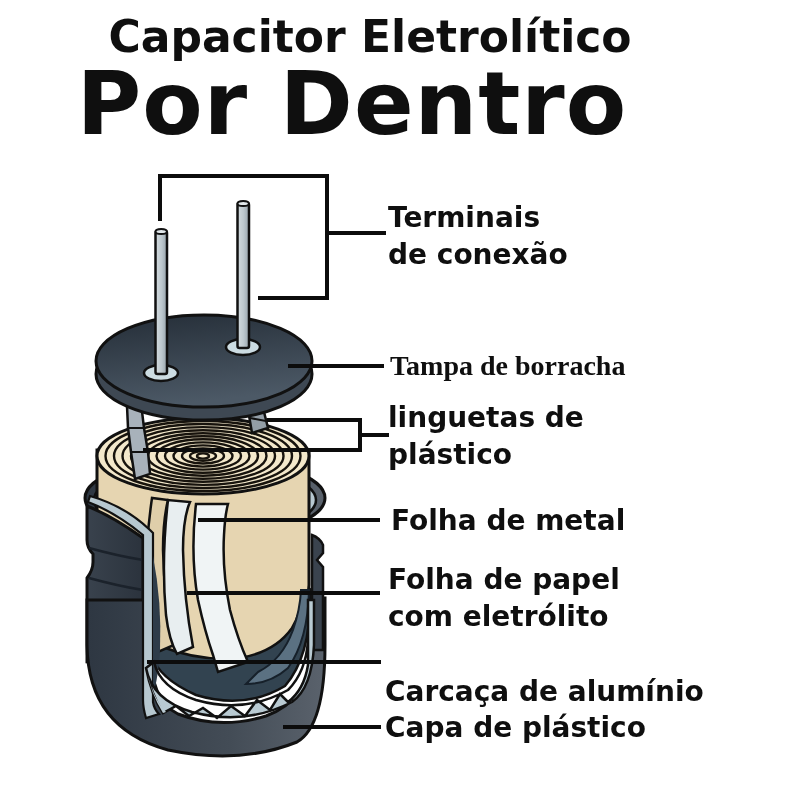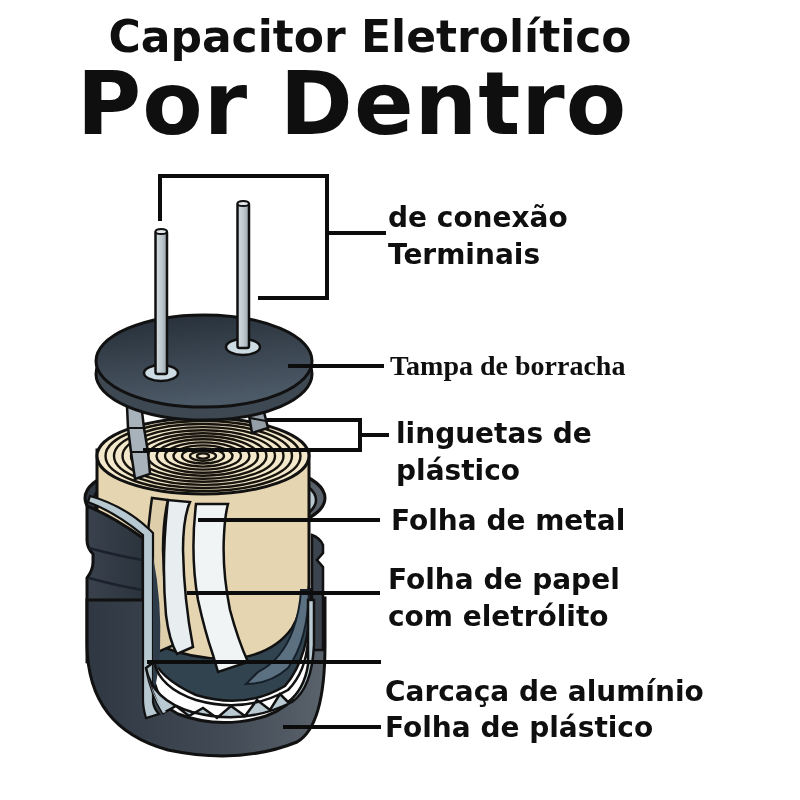--- a/index.html
+++ b/index.html
@@ -129,43 +129,43 @@
       <path d="M187,593 L380,593"></path>
       <path d="M147,662 L381,662"></path>
       <path d="M283,727 L381,727"></path>
     </g>
   </svg>
 
   <div class="title1">Capacitor Eletrolítico</div>
   <div class="title2">Por Dentro</div>
 
   <div class="lbl" style="left:388px;top:199px;">
+    <span>Terminais</span>
     <span>de conexão</span>
-    <span>Terminais</span>
   </div>
 
   <div class="lbl" style="left:390px;top:347px;font-family:Liberation Serif, serif;">
     <span>Tampa de borracha</span>
   </div>
 
-  <div class="lbl" style="left:396px;top:399px;margin-top:16px;">
+  <div class="lbl" style="left:388px;top:399px;">
     <span>linguetas de</span>
     <span>plástico</span>
   </div>
 
   <div class="lbl" style="left:388px;top:561px;">
     <span>Folha de papel</span>
     <span>com eletrólito</span>
   </div>
 
   <div class="lbl" style="left:391px;top:502px;">
     <span>Folha de metal</span>
   </div>
 
   <div class="lbl" style="left:385px;top:644px;margin-top:29px;">
     <span>Carcaça de alumínio</span>
   </div>
 
   <div class="lbl" style="left:385px;top:709px;">
-    <span>Folha de plástico</span>
+    <span>Capa de plástico</span>
   </div>
 
 </div>
 
 </body></html>

